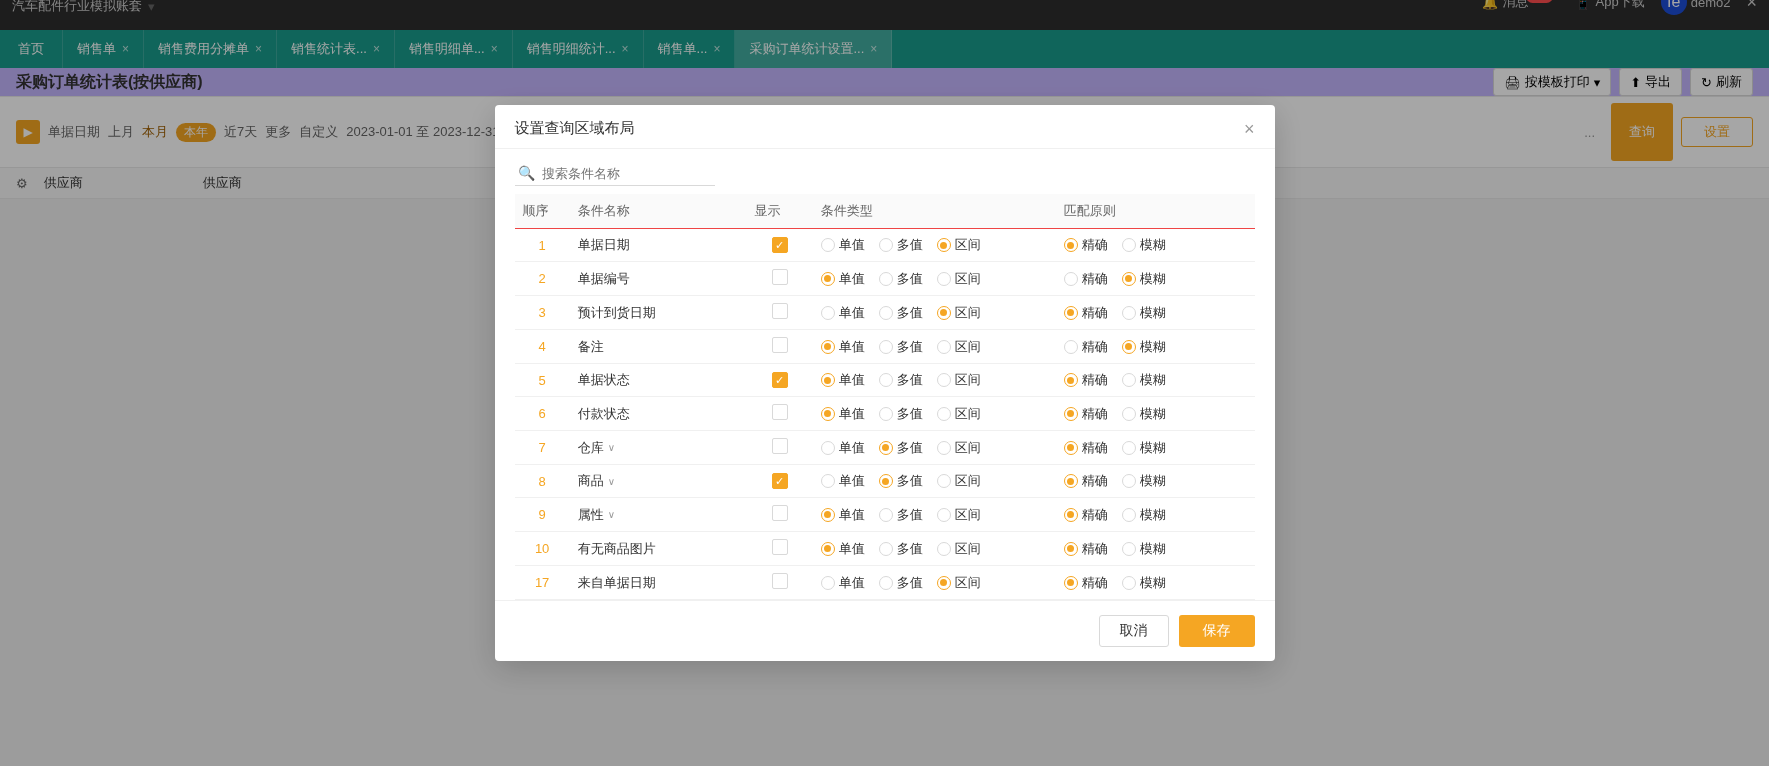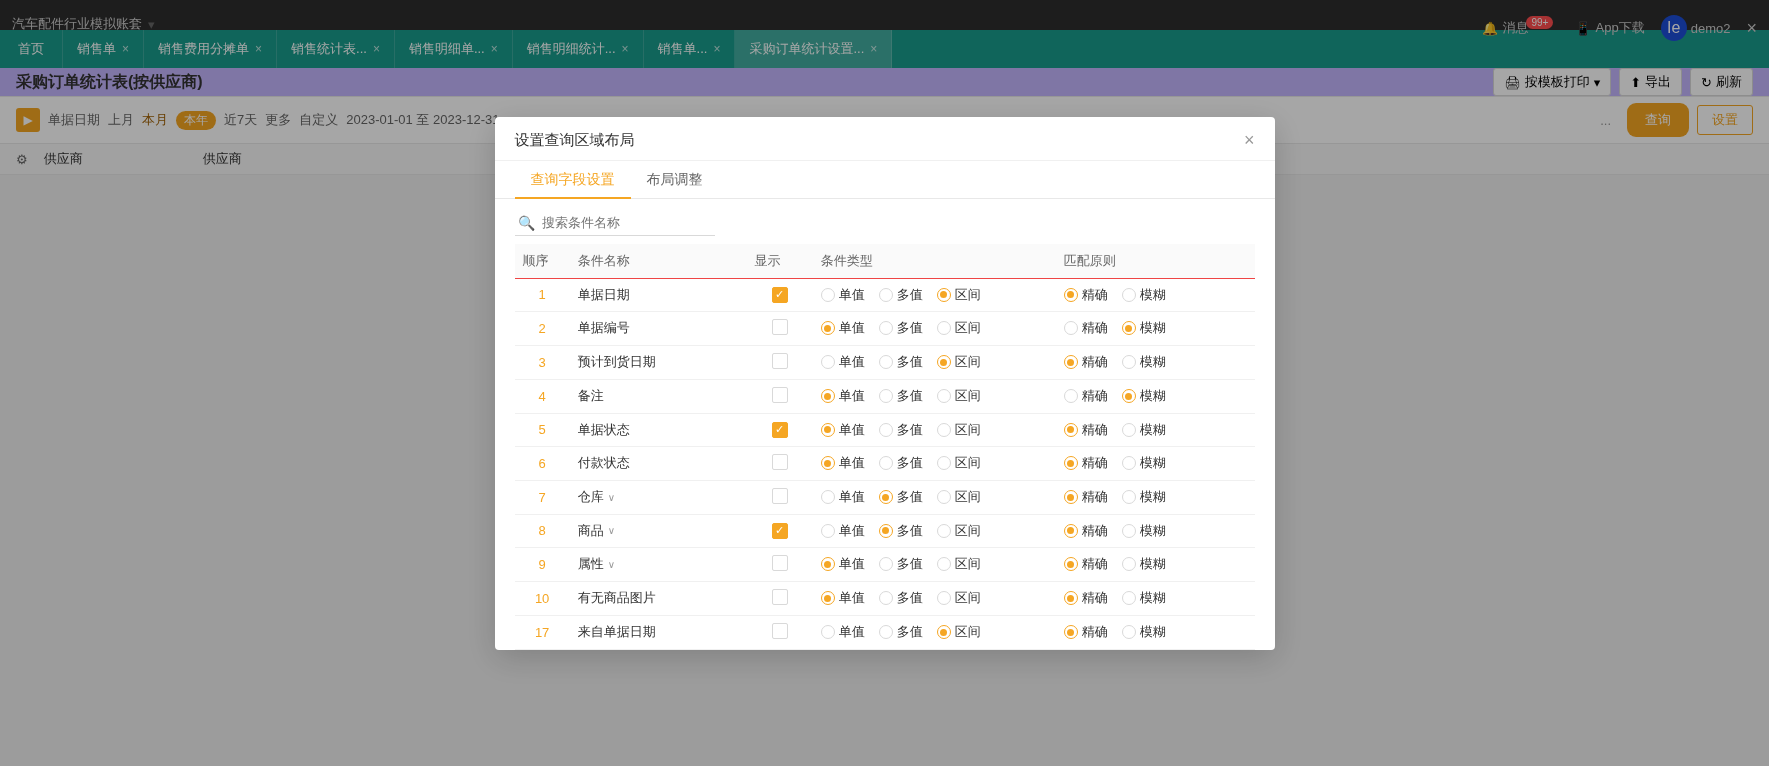--- a/index.html
+++ b/index.html
@@ -3,21 +3,21 @@
   <meta charset="utf-8">
   <style>
     * { box-sizing: border-box; margin: 0; padding: 0; }
     body { font-family: 'Microsoft YaHei', Arial, sans-serif; font-size: 13px; background: #f0f0f0; overflow: hidden; }
 
     
     .top-bar {
       background: #2d2d2d;
       height: 24px;
       display: flex;
-      align-items: flex-start;
+      align-items: flex-end;
       justify-content: space-between;
       padding: 15px 12px;
       color: #ccc;
     }
     .top-bar-left { font-size: 13px; color: #ccc; display: flex; align-items: center; gap: 6px; }
     .top-bar-right { display: flex; align-items: center; gap: 16px; font-size: 13px; }
     .top-bar-right .badge { background: #ff4d4f; color: #fff; border-radius: 10px; font-size: 10px; padding: 1px 5px; position: relative; top: -6px; left: -6px; }
     .top-bar-right .icon-btn { display: flex; align-items: center; gap: 4px; cursor: pointer; color: #ccc; }
     .close-x { color: #ccc; cursor: pointer; font-size: 18px; }
     .avatar { width: 26px; height: 26px; border-radius: 50%; background: #1d4ed8; display: inline-flex; align-items: center; justify-content: center; color: #fff; font-size: 16px; }
@@ -65,22 +65,22 @@
       padding: 6px 16px;
       display: flex;
       align-items: center;
       gap: 8px;
       border-bottom: 1px solid #e8e8e8;
     }
     .filter-toggle { width: 24px; height: 24px; background: #f5a623; color: #fff; display: flex; align-items: center; justify-content: center; border-radius: 3px; cursor: pointer; font-size: 12px; }
     .filter-label { color: #666; font-size: 13px; }
     .filter-tag { background: #f5a623; color: #fff; border-radius: 10px; padding: 1px 8px; font-size: 12px; }
     .filter-date { color: #666; font-size: 13px; }
-    .btn-query { background: #f5a623; color: #fff; border: none; padding: 8px 18px; border-radius: 9px; cursor: pointer; font-size: 13px; }
-    .btn-set { background: #fff; color: #f5a623; border: 1px solid #f5a623; padding: 5px 14px; border-radius: 3px; cursor: pointer; font-size: 13px; }
+    .btn-query { background: #f5a623; color: #fff; border: none; padding: 20px 18px; border-radius: 3px; cursor: pointer; font-size: 13px; }
+    .btn-set { background: #fff; color: #f5a623; border: 1px solid #f5a623; padding: 5px 22px; border-radius: 3px; cursor: pointer; font-size: 13px; }
     .filter-spacer { flex: 1; }
 
     
     .table-header {
       background: #f7f7f7;
       padding: 6px 16px;
       display: flex;
       align-items: center;
       border-bottom: 1px solid #e8e8e8;
     }
@@ -330,28 +330,20 @@
 </div>
 
 <div class="overlay">
   <div class="dialog">
 
     <div class="dialog-header">
       <span class="dialog-title">设置查询区域布局</span>
       <span class="dialog-close">×</span>
     </div>
 
-    <div class="dialog-tabs">
-      <div class="dialog-tab active">
-        <span>查询字段设置</span>
-      </div>
-      <div class="dialog-tab">
-        <span>布局调整</span>
-      </div>
-    </div>
 
     <div class="dialog-search">
       <div class="search-box">
         <span class="search-icon">🔍</span>
         <input type="text" placeholder="搜索条件名称" style="">
       </div>
     </div>
 
     <div class="dialog-body">
       <table class="config-table">
@@ -740,14 +732,22 @@
                     <span class="radio-dot"></span>
                     <span>模糊</span>
                   </label>
                 </div>
               </td>
             </tr>
           </tbody>
       </table>
     </div>
 
+    <div class="dialog-footer">
+      <button class="btn-cancel">
+        <span>取消</span>
+      </button>
+      <button class="btn-save">
+        <span>保存</span>
+      </button>
+    </div>
   </div>
 </div>
 
 </body></html>

